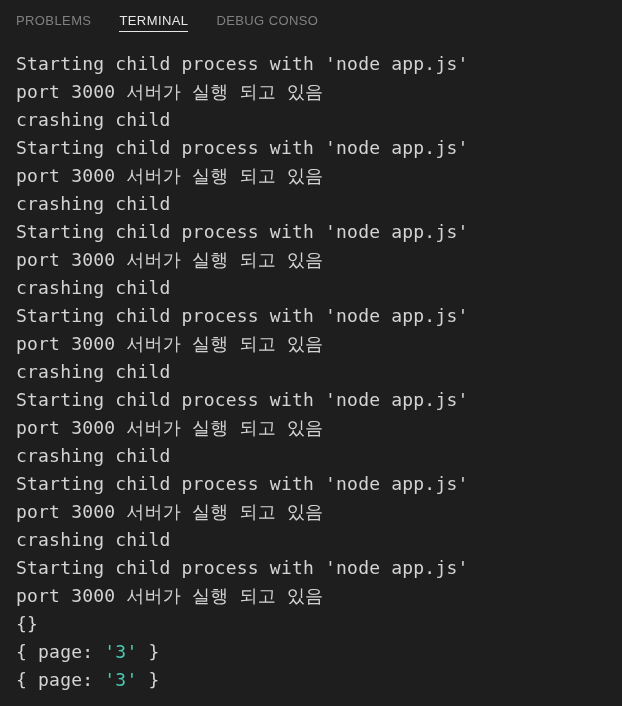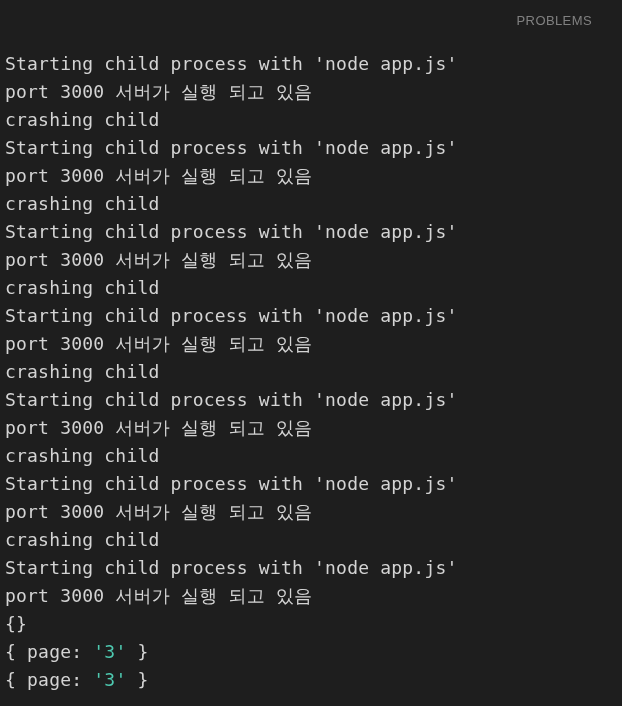--- a/index.html
+++ b/index.html
@@ -1,19 +1,18 @@
 <!DOCTYPE html>
 <html><head>
 <meta charset="utf-8">
 <style>
   * {
     margin: 0;
     padding: 0;
     box-sizing: border-box;
-    justify-content: flex-end;
   }
   body {
     background: #1e1e1e;
     font-family: "SF Mono", Menlo, Monaco, Consolas, monospace;
     font-size: 16px;
     width: 622px;
     height: 706px;
     overflow: hidden;
     color: #cccccc;
   }
@@ -47,41 +46,43 @@
     bottom: 8px;
     left: 14px;
     right: 14px;
     height: 1px;
     background: #e7e7e7;
   }
   .tab:first-child {
     padding-left: 0;
   }
   .terminal-output {
-    padding: 10px 5px;
+    padding: 10px 16px;
     line-height: 28px;
     font-size: 18px;
     letter-spacing: 0.2px;
   }
   .line {
     white-space: pre;
     color: #d4d4d4;
   }
   .brace, .key, .colon, .default-text {
     color: #d4d4d4;
   }
   .string {
     color: #4ec9b0;
   }
 </style>
 </head>
 <body>
 
 <div class="tabs">
   <div class="tab">PROBLEMS</div>
+  <div class="tab active">TERMINAL</div>
+  <div class="tab">DEBUG CONSO</div>
 </div>
 
 <div class="terminal-output" id="terminal-body">
     <div class="line">Starting child process with 'node app.js'</div>
     <div class="line">port 3000 서버가 실행 되고 있음</div>
     <div class="line">crashing child</div>
     <div class="line">Starting child process with 'node app.js'</div>
     <div class="line">port 3000 서버가 실행 되고 있음</div>
     <div class="line">crashing child</div>
     <div class="line">Starting child process with 'node app.js'</div>

